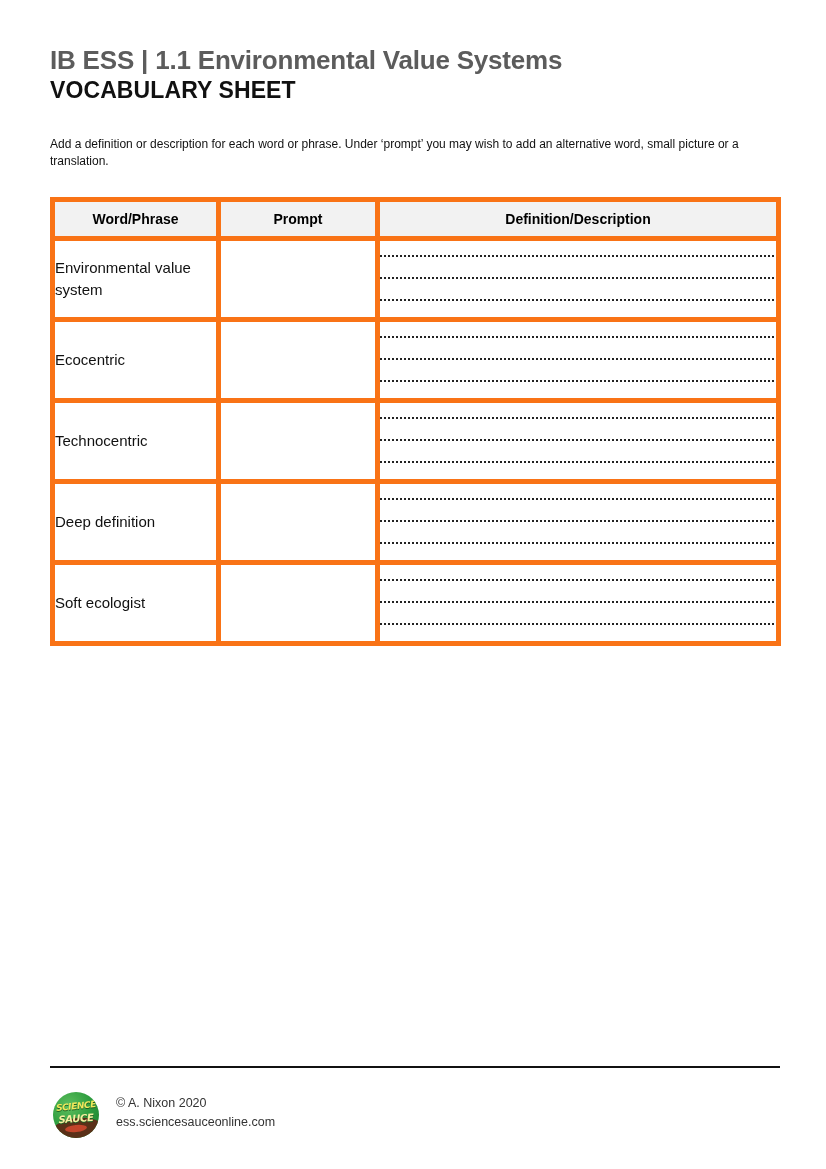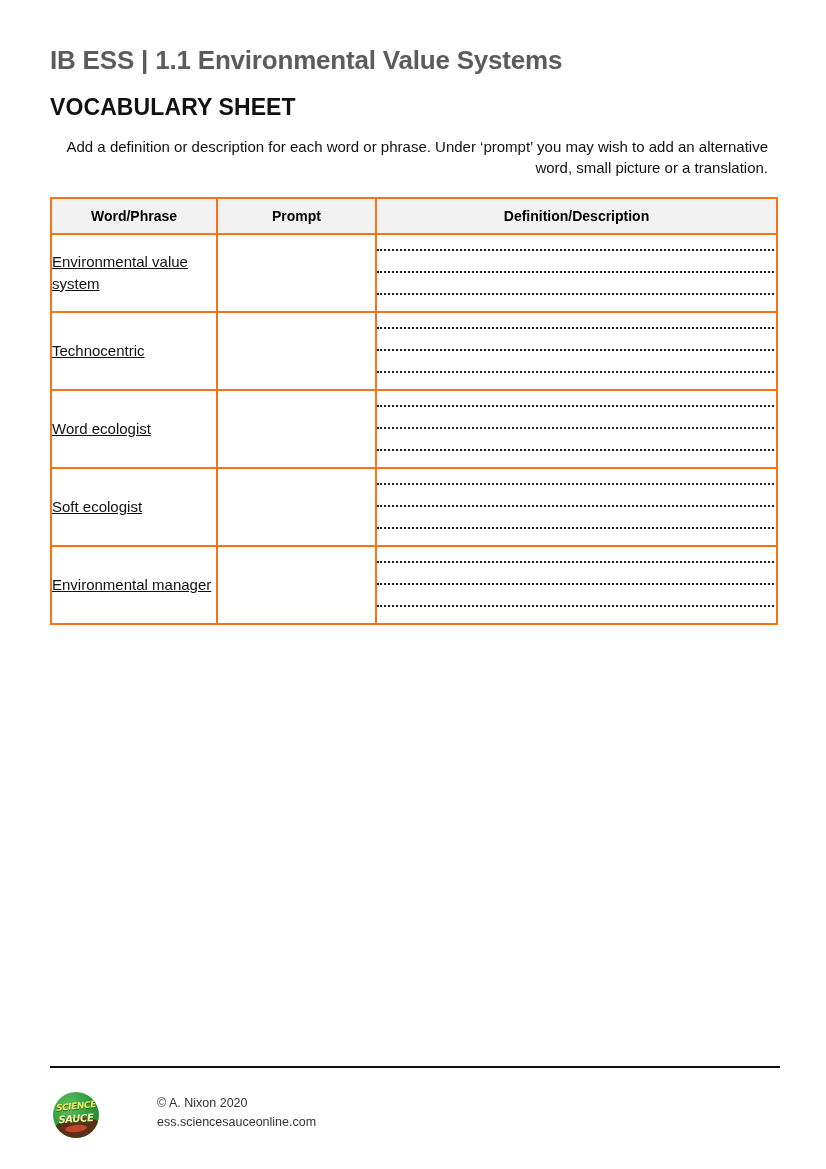--- a/index.html
+++ b/index.html
@@ -37,67 +37,65 @@
     letter-spacing: -0.2px;
     line-height: 1.15;
     white-space: nowrap;
   }
   .title-line2 {
     font-size: 23px;
     font-weight: bold;
     color: #111111;
     letter-spacing: 0.1px;
     line-height: 1.2;
-    margin-top: 18px;
+    margin-top: 1px;
     white-space: nowrap;
   }
 
   .instructions {
     position: absolute;
     left: 50px;
     top: 136px;
     width: 718px;
-    font-size: 15px;
+    font-size: 12px;
     line-height: 1.42;
     color: #111111;
-    text-align: right;
   }
 
   
   .vocab-table {
     position: absolute;
     left: 50px;
     top: 197px;
     width: 726px;
     border-collapse: collapse;
     table-layout: fixed;
   }
   .vocab-table col.c-word   { width: 166px; }
   .vocab-table col.c-prompt { width: 159px; }
   .vocab-table col.c-def    { width: 401px; }
 
   .vocab-table th,
   .vocab-table td {
-    border: 2px solid #f97316;
+    border: 5px solid #f97316;
     padding: 0;
     vertical-align: middle;
   }
 
   .vocab-table thead th {
     background: #f2f2f2;
     height: 34px;
     font-size: 14px;
     font-weight: bold;
     text-align: center;
     color: #000000;
   }
 
   .vocab-table tbody td {
     height: 76px;
-    text-decoration: underline;
   }
   .cell-word {
     padding: 0 12px;
     font-size: 15px;
     line-height: 1.45;
     color: #111111;
   }
   .cell-prompt { }
   .cell-def {
     padding: 9px 10px 0 10px;
@@ -197,21 +195,21 @@
   }
 
   .footer-text {
     position: absolute;
     left: 66px;
     top: 5px;
     font-size: 12.5px;
     line-height: 1.55;
     color: #333333;
   }
-  .footer-text div { white-space: nowrap; margin-left: 41px; }
+  .footer-text div { white-space: nowrap; }
 </style>
 </head>
 <body>
 
 <div class="page">
 
   <div class="header">
     <div class="title-line1">IB ESS | 1.1 Environmental Value Systems</div>
     <div class="title-line2">VOCABULARY SHEET</div>
   </div>
@@ -235,48 +233,48 @@
       <tr>
         <td class="cell-word">Environmental value system</td>
         <td class="cell-prompt"></td>
         <td class="cell-def">
           <div class="dotline"></div>
           <div class="dotline"></div>
           <div class="dotline"></div>
         </td>
       </tr>
       <tr>
+        <td class="cell-word">Ecocentric</td>
+        <td class="cell-prompt"></td>
+        <td class="cell-def">
+          <div class="dotline"></div>
+          <div class="dotline"></div>
+          <div class="dotline"></div>
+        </td>
+      </tr>
+      <tr>
         <td class="cell-word">Technocentric</td>
         <td class="cell-prompt"></td>
         <td class="cell-def">
           <div class="dotline"></div>
           <div class="dotline"></div>
           <div class="dotline"></div>
         </td>
       </tr>
       <tr>
-        <td class="cell-word">Word ecologist</td>
+        <td class="cell-word">Deep definition</td>
         <td class="cell-prompt"></td>
         <td class="cell-def">
           <div class="dotline"></div>
           <div class="dotline"></div>
           <div class="dotline"></div>
         </td>
       </tr>
       <tr>
         <td class="cell-word">Soft ecologist</td>
-        <td class="cell-prompt"></td>
-        <td class="cell-def">
-          <div class="dotline"></div>
-          <div class="dotline"></div>
-          <div class="dotline"></div>
-        </td>
-      </tr>
-      <tr>
-        <td class="cell-word">Environmental manager</td>
         <td class="cell-prompt"></td>
         <td class="cell-def">
           <div class="dotline"></div>
           <div class="dotline"></div>
           <div class="dotline"></div>
         </td>
       </tr>
     </tbody>
   </table>
 

